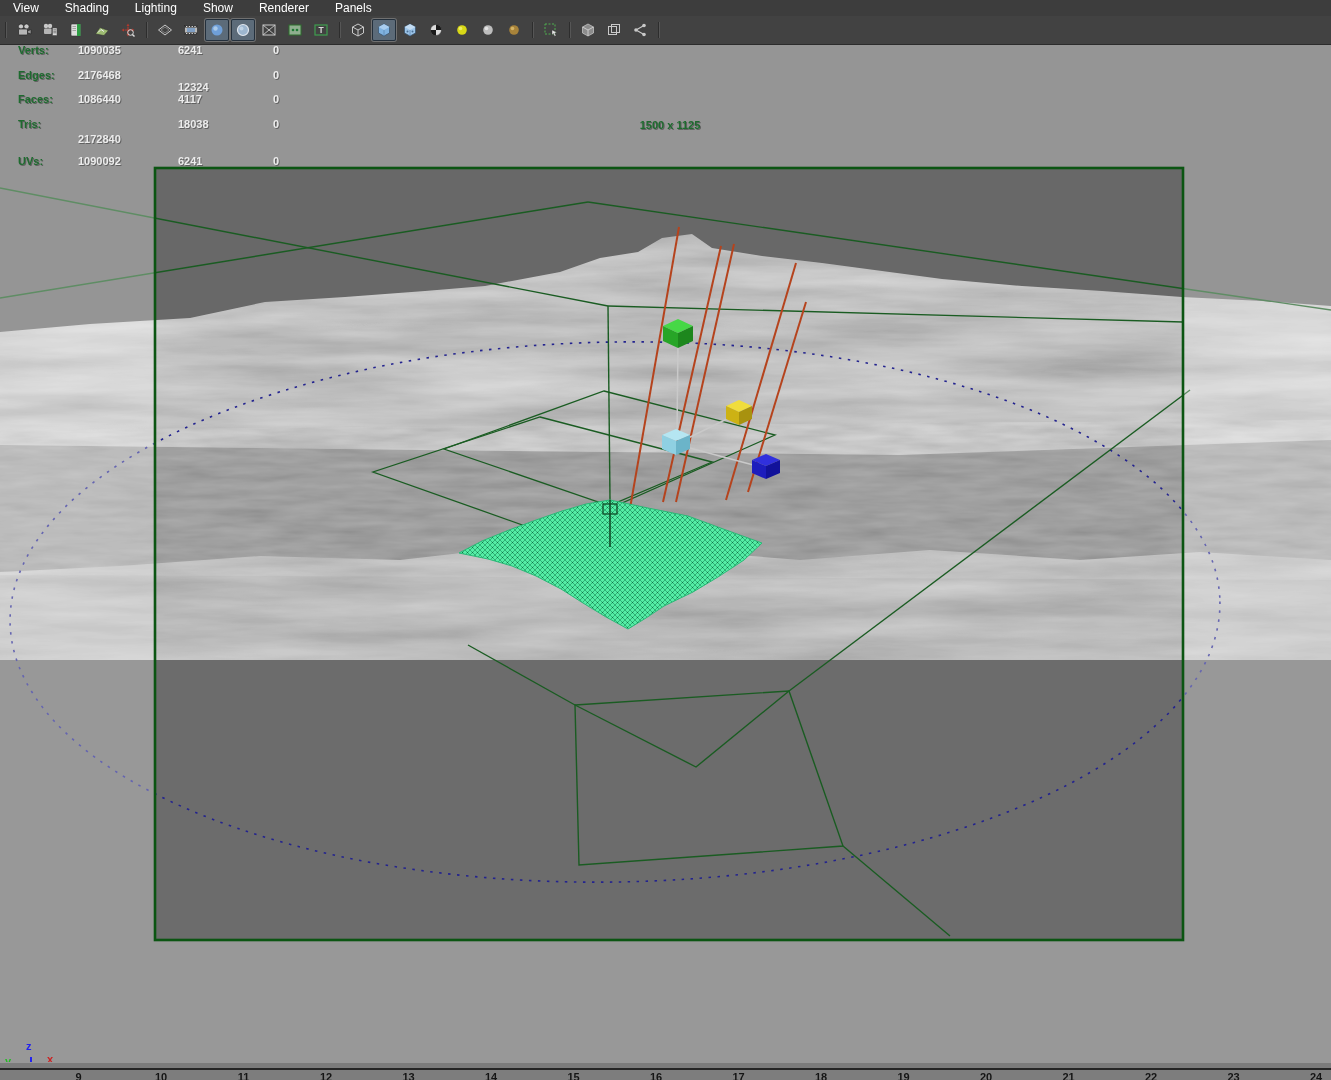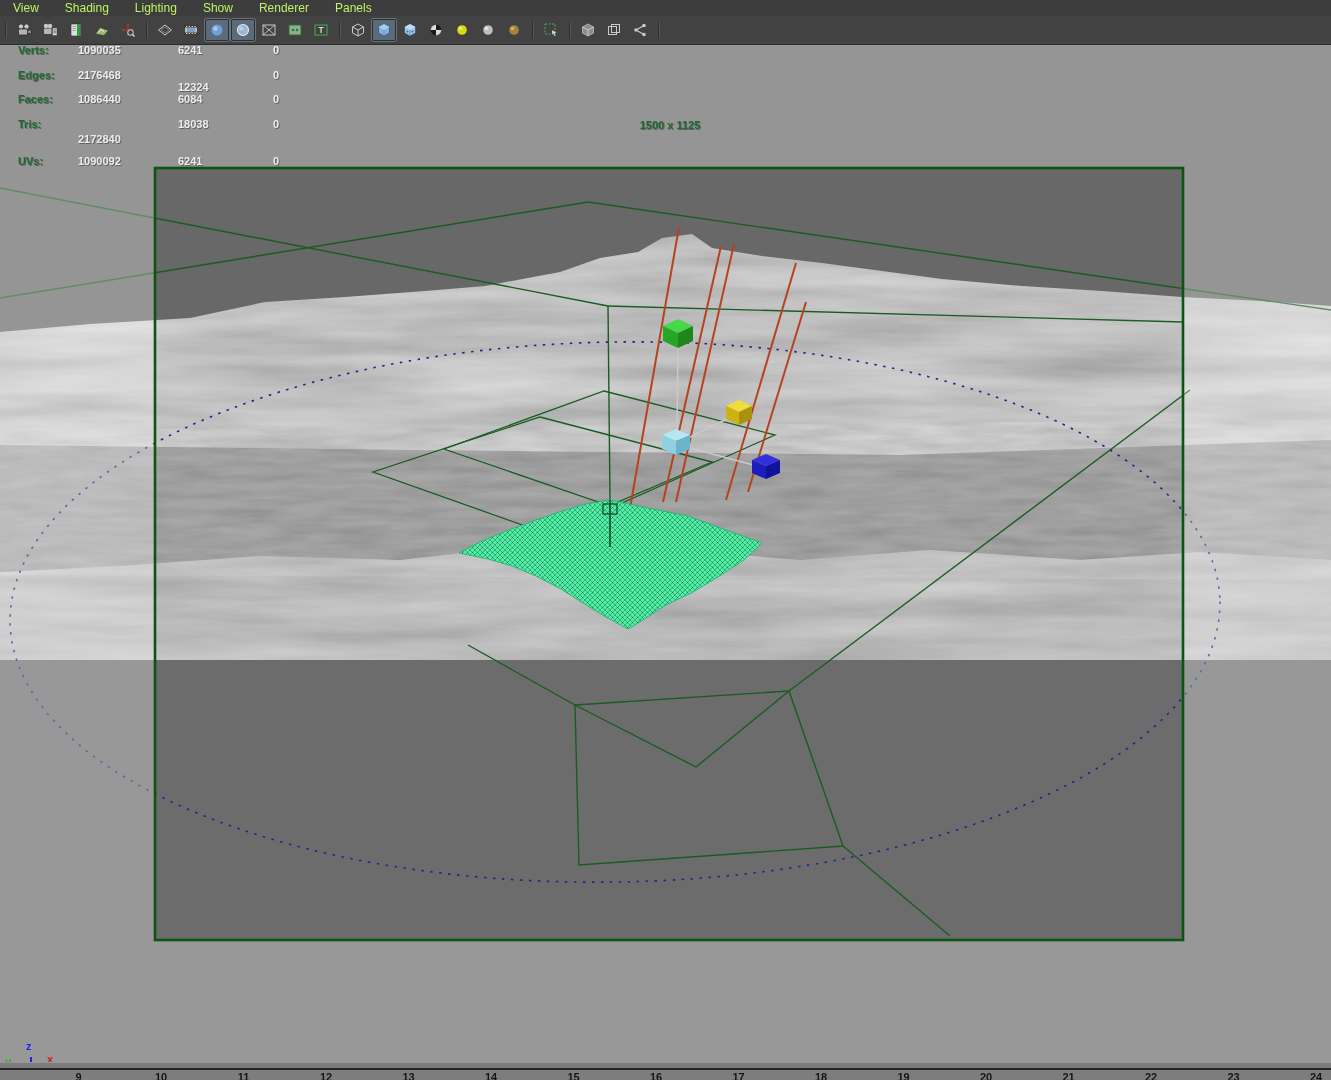--- a/index.html
+++ b/index.html
@@ -2,21 +2,21 @@
 <html style="--ui-green: #1e6b2f; --gate-border: #0b5512; --wire-green: #1a5c22; --orange-line: #b5431d; --white-line: #c9c9c9; --patch-green: #55eda6; --patch-hatch: #1e9a62; --cube-green: #2fbf2f; --cube-yellow: #e3c91f; --cube-cyan: #8fd4e6; --cube-blue: #1c1cc8; --curve-blue: #23238f; --axis-x: #cc2222; --axis-y: #22bb22; --axis-z: #2222ee;"><head>
 <meta charset="utf-8">
 <style>
   html,body{margin:0;padding:0;background:#3d3d3d;}
   #app{position:relative;width:1331px;height:1080px;overflow:hidden;
        font-family:"Liberation Sans",sans-serif;background:#686868;}
 
   
   #menubar{position:absolute;left:0;top:0;width:100%;height:16px;background:#3d3d3d;
            display:flex;align-items:center;z-index:30;}
-  .menu-item{color:#bef264;font-size:12px;padding:0 13px;line-height:16px;cursor:default;}
+  .menu-item{color:#ffffff;font-size:12px;padding:0 13px;line-height:16px;cursor:default;}
 
   
   #toolbar{position:absolute;left:0;top:16px;width:100%;height:28px;background:#424242;
            border-bottom:1px solid #2c2c2c;display:flex;align-items:center;z-index:30;}
   .tb-group{display:flex;align-items:center;}
   .tb-sep{width:7px;height:18px;margin:0 2px;position:relative;}
   .tb-sep::after{content:"";position:absolute;left:3px;top:1px;width:1px;height:16px;background:#2d2d2d;border-right:1px solid #565656;}
   .tb-btn{width:24px;height:22px;display:flex;align-items:center;justify-content:center;
           border-radius:2px;margin:0 1px;}
   .tb-btn svg{width:16px;height:16px;display:block;}
@@ -345,21 +345,21 @@
         <rect x="0" y="168" width="155" height="772"></rect>
         <rect x="1183" y="168" width="148" height="772"></rect>
       </g>
 
       <rect x="155" y="168" width="1028" height="772" fill="none" stroke="var(--gate-border)" stroke-width="2.6"></rect>
     </svg>
 
     <div id="hud-rows">
         <div class="hud hud-row" style="top: 0px;"><span class="hud-label">Verts:</span><span class="hud hud-val" style="left: 60px; width: 98px; top: 0px;">1090035</span><span class="hud hud-val" style="left: 160px; width: 76px; top: 0px;">6241</span><span class="hud hud-val" style="left: 255px; width: 58px; top: 0px;">0</span></div>
         <div class="hud hud-row" style="top: 24.5px;"><span class="hud-label">Edges:</span><span class="hud hud-val" style="left: 60px; width: 98px; top: 0px;">2176468</span><span class="hud hud-val" style="left: 160px; width: 76px; top: 12px;">12324</span><span class="hud hud-val" style="left: 255px; width: 58px; top: 0px;">0</span></div>
-        <div class="hud hud-row" style="top: 49px;"><span class="hud-label">Faces:</span><span class="hud hud-val" style="left: 60px; width: 98px; top: 0px;">1086440</span><span class="hud hud-val" style="left: 160px; width: 76px; top: 0px;">6084</span><span class="hud hud-val" style="left: 255px; width: 58px; top: 0px;">0</span></div>
+        <div class="hud hud-row" style="top: 49px;"><span class="hud-label">Faces:</span><span class="hud hud-val" style="left: 60px; width: 98px; top: 0px;">1086440</span><span class="hud hud-val" style="left: 160px; width: 76px; top: 0px;">4117</span><span class="hud hud-val" style="left: 255px; width: 58px; top: 0px;">0</span></div>
         <div class="hud hud-row" style="top: 73.5px;"><span class="hud-label">Tris:</span><span class="hud hud-val" style="left: 60px; width: 98px; top: 15px;">2172840</span><span class="hud hud-val" style="left: 160px; width: 76px; top: 0px;">18038</span><span class="hud hud-val" style="left: 255px; width: 58px; top: 0px;">0</span></div>
         <div class="hud hud-row" style="top: 111px;"><span class="hud-label">UVs:</span><span class="hud hud-val" style="left: 60px; width: 98px; top: 0px;">1090092</span><span class="hud hud-val" style="left: 160px; width: 76px; top: 0px;">6241</span><span class="hud hud-val" style="left: 255px; width: 58px; top: 0px;">0</span></div>
       </div>
     <div class="hud" id="res-label" style="position:absolute;margin-top:26px;">1500 x 1125</div>
 
     <div id="axis">
       <svg width="60" height="50">
         <path d="M31,39 L31,15" stroke="var(--axis-z)" stroke-width="2" fill="none"></path>
         <path d="M31,39 L14,33" stroke="var(--axis-y)" stroke-width="2" fill="none"></path>
         <path d="M31,39 L46,29" stroke="var(--axis-x)" stroke-width="2" fill="none"></path>

